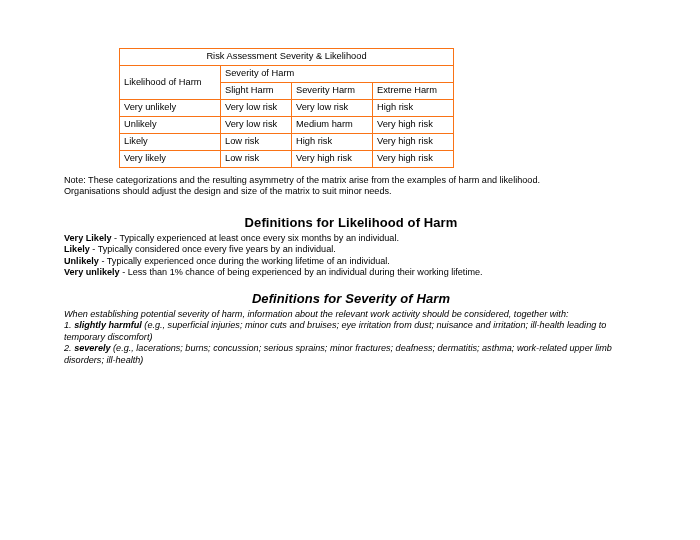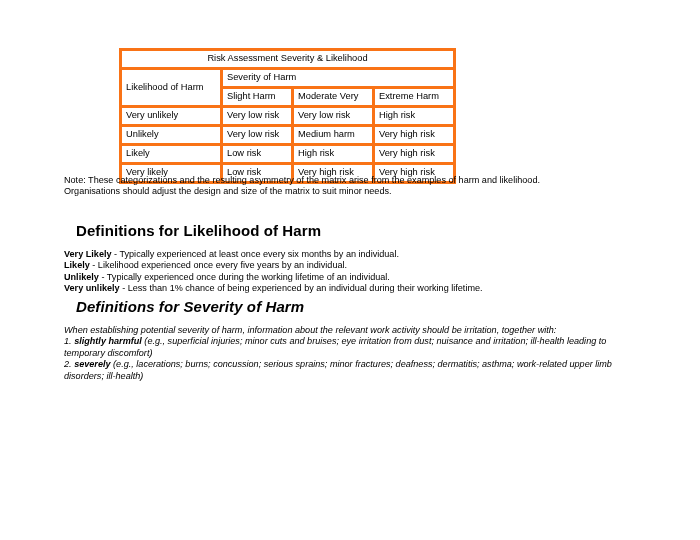--- a/index.html
+++ b/index.html
@@ -24,21 +24,21 @@
     width: 334px;
   }
   table.risk-matrix {
     border-collapse: collapse;
     width: 334px;
     table-layout: fixed;
     font-size: 9.3px;
     line-height: 1.15;
   }
   table.risk-matrix td {
-    border: 3px solid #f97316;
+    border: 1px solid #f97316;
     padding: 1px 4px 2px 4px;
     height: 13px;
     vertical-align: middle;
     white-space: nowrap;
     overflow: hidden;
   }
   td.title-cell {
     text-align: center;
   }
   col.c0 { width: 101px; }
@@ -51,25 +51,26 @@
     position: absolute;
     left: 64px;
     width: 574px;
     font-size: 9.1px;
     line-height: 11.4px;
   }
   .body-block p {
     margin: 0;
   }
   h2.section-heading {
-    font-size: 15px;
+    font-size: 13px;
     font-weight: bold;
-    margin: 12px;
+    margin: 4px;
     line-height: 13px;
     letter-spacing: 0.1px;
+    text-align: center;
   }
   b { font-weight: bold; }
 
   #note-block      { top: 175px; }
   #likelihood-defs { top: 212px; }
   #severity-defs   { top: 288px; font-style: italic; }
 </style>
 </head>
 <body>
 
@@ -84,21 +85,21 @@
     <tbody>
       <tr>
         <td class="title-cell" colspan="4">Risk Assessment Severity &amp; Likelihood</td>
       </tr>
       <tr>
         <td rowspan="2">Likelihood of Harm</td>
         <td colspan="3">Severity of Harm</td>
       </tr>
       <tr>
         <td>Slight Harm</td>
-        <td>Moderate Very</td>
+        <td>Severity Harm</td>
         <td>Extreme Harm</td>
       </tr>
 
       <tr>
         <td>Very unlikely</td>
         <td>Very low risk</td>
         <td>Very low risk</td>
         <td>High risk</td>
       </tr>
       <tr>
@@ -124,23 +125,23 @@
 </div>
 
 <div class="body-block" id="note-block">
   <p>Note: These categorizations and the resulting asymmetry of the matrix arise from the examples of harm and likelihood.</p>
   <p>Organisations should adjust the design and size of the matrix to suit minor needs.</p>
 </div>
 
 <div class="body-block" id="likelihood-defs">
   <h2 class="section-heading">Definitions for Likelihood of Harm</h2>
   <p><b>Very Likely</b><span> - Typically experienced at least once every six months by an individual.</span></p>
-  <p><b>Likely</b><span> - Likelihood experienced once every five years by an individual.</span></p>
+  <p><b>Likely</b><span> - Typically considered once every five years by an individual.</span></p>
   <p><b>Unlikely</b><span> - Typically experienced once during the working lifetime of an individual.</span></p>
   <p><b>Very unlikely</b><span> - Less than 1% chance of being experienced by an individual during their working lifetime.</span></p>
 </div>
 
 <div class="body-block" id="severity-defs">
   <h2 class="section-heading">Definitions for Severity of Harm</h2>
-  <p>When establishing potential severity of harm, information about the relevant work activity should be irritation, together with:</p>
+  <p>When establishing potential severity of harm, information about the relevant work activity should be considered, together with:</p>
   <p><span>1. </span><b>slightly harmful</b><span> (e.g., superficial injuries; minor cuts and bruises; eye irritation from dust; nuisance and irritation; ill-health leading to temporary discomfort)</span></p>
   <p><span>2. </span><b>severely</b><span> (e.g., lacerations; burns; concussion; serious sprains; minor fractures; deafness; dermatitis; asthma; work-related upper limb disorders; ill-health)</span></p>
 </div>
 
 </body></html>

